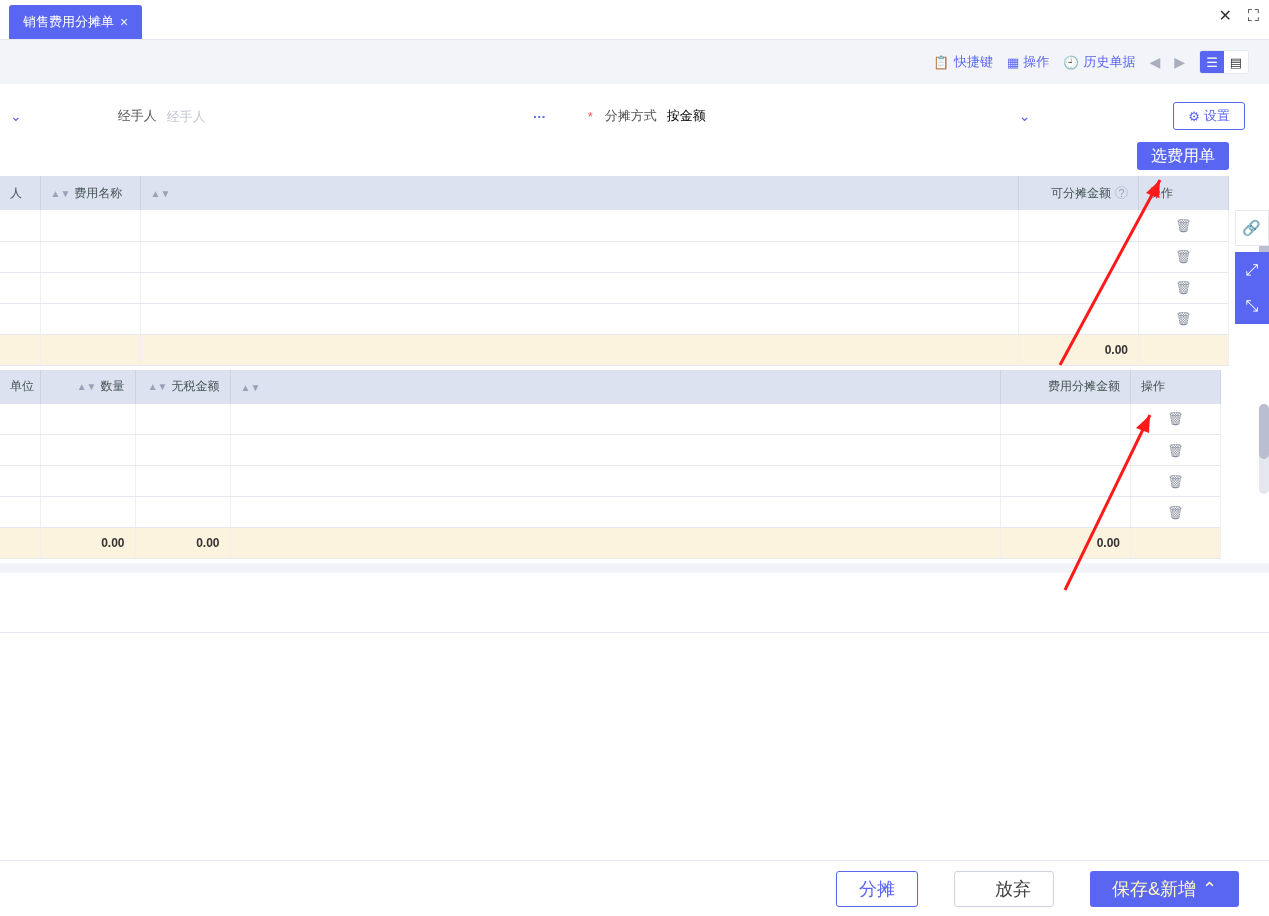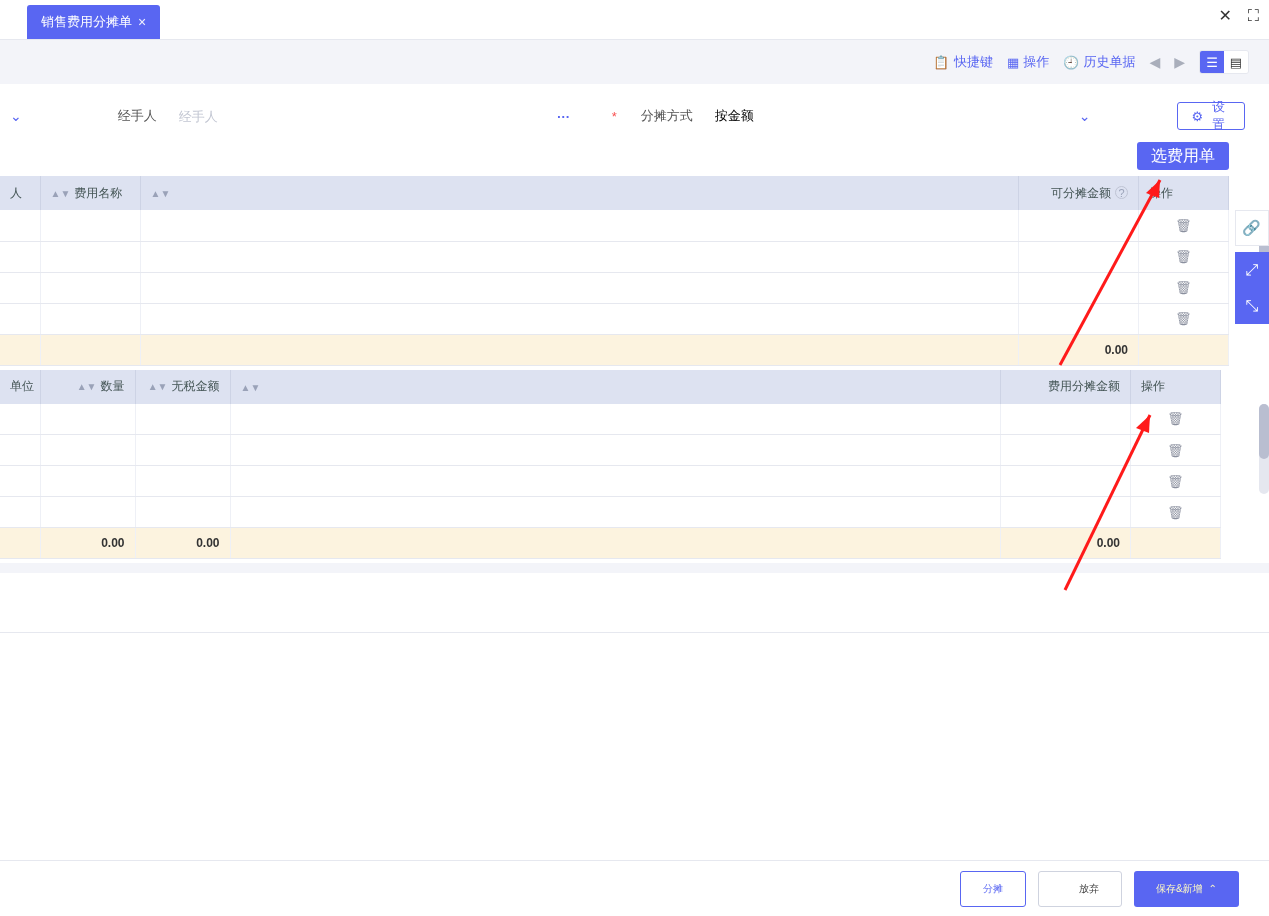--- a/index.html
+++ b/index.html
@@ -26,21 +26,21 @@
     overflow:hidden;
     position:relative;
   }
   
   .tab-bar{
     height:40px;
     background:#fff;
     border-bottom:1px solid var(--border);
     display:flex;
     align-items:flex-end;
-    padding-left:27px;
+    padding-left:9px;
     position:relative;
   }
   .tab{
     height:34px;
     padding:0 14px;
     display:flex;
     align-items:center;
     gap:6px;
     background:var(--primary);
     color:#fff;
@@ -75,21 +75,21 @@
   .view-toggle .vt{width:24px;height:22px;display:flex;align-items:center;justify-content:center;background:#fff;cursor:pointer;}
   .view-toggle .vt.active{background:var(--primary);color:#fff;}
   
   .form-row{
     display:flex;
     align-items:center;
     padding:18px 24px 8px 0;
     gap:40px;
     background:#fff;
   }
-  .field{display:flex;align-items:center;gap:20px;}
+  .field{display:flex;align-items:center;gap:8px;}
   .field label{color:#555;white-space:nowrap;}
   .field .req{color:var(--red);margin-right:4px;}
   .field-input{
     border:none;
     outline:none;
     font-size:13px;
     background:transparent;
     min-width:120px;
   }
   .field-input::placeholder{color:#c2c6d2;}
@@ -213,25 +213,26 @@
     display:flex;
     justify-content:flex-end;
     align-items:center;
     gap:12px;
     padding:0 30px;
   }
   .btn-lg{
     height:36px;
     padding:0 22px;
     border-radius:3px;
-    font-size:10px;
+    font-size:18px;
     cursor:pointer;
     display:flex;
     align-items:center;
     gap:6px;
+    margin-left:24px;
   }
   .btn-lg.outline-primary{border:1px solid var(--primary);color:var(--primary);background:#fff;}
   .btn-lg.outline-gray{border:1px solid #cfd3df;color:#404040;background:#fff;padding-left:40px;}
   .btn-lg.solid{background:var(--primary);color:#fef9c3;border:none;}
   
   .arrow-svg{position:absolute;pointer-events:none;}
   .arrow-svg line{stroke:#ff1a1a;stroke-width:3;}
   .arrow-svg polygon{fill:#ff1a1a;}
   .spacer-strip{height:10px;background:var(--muted-bg);}
   .blank-strip{height:60px;background:#fff;border-bottom:1px solid var(--border);}

